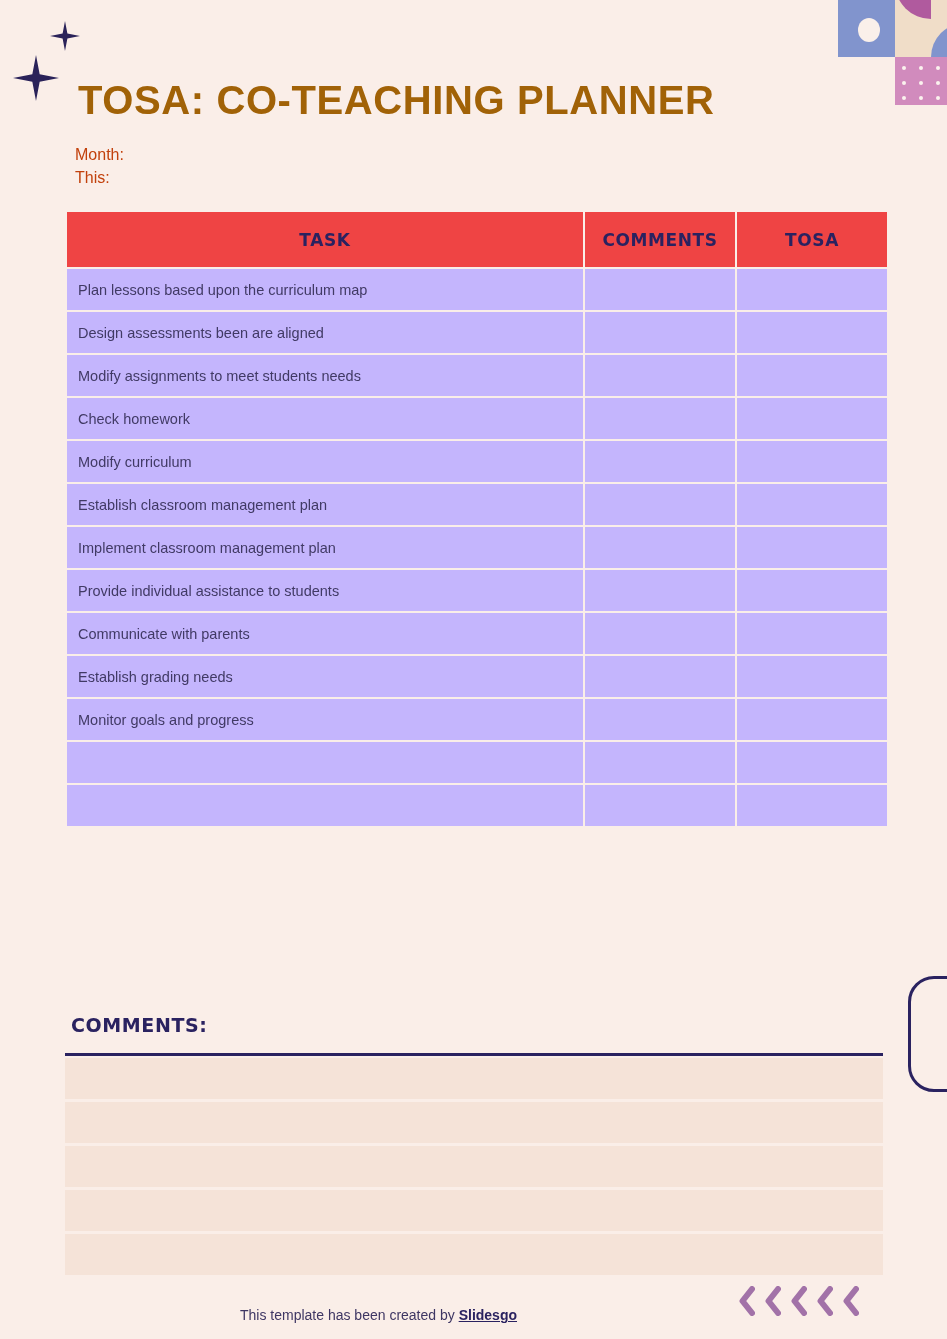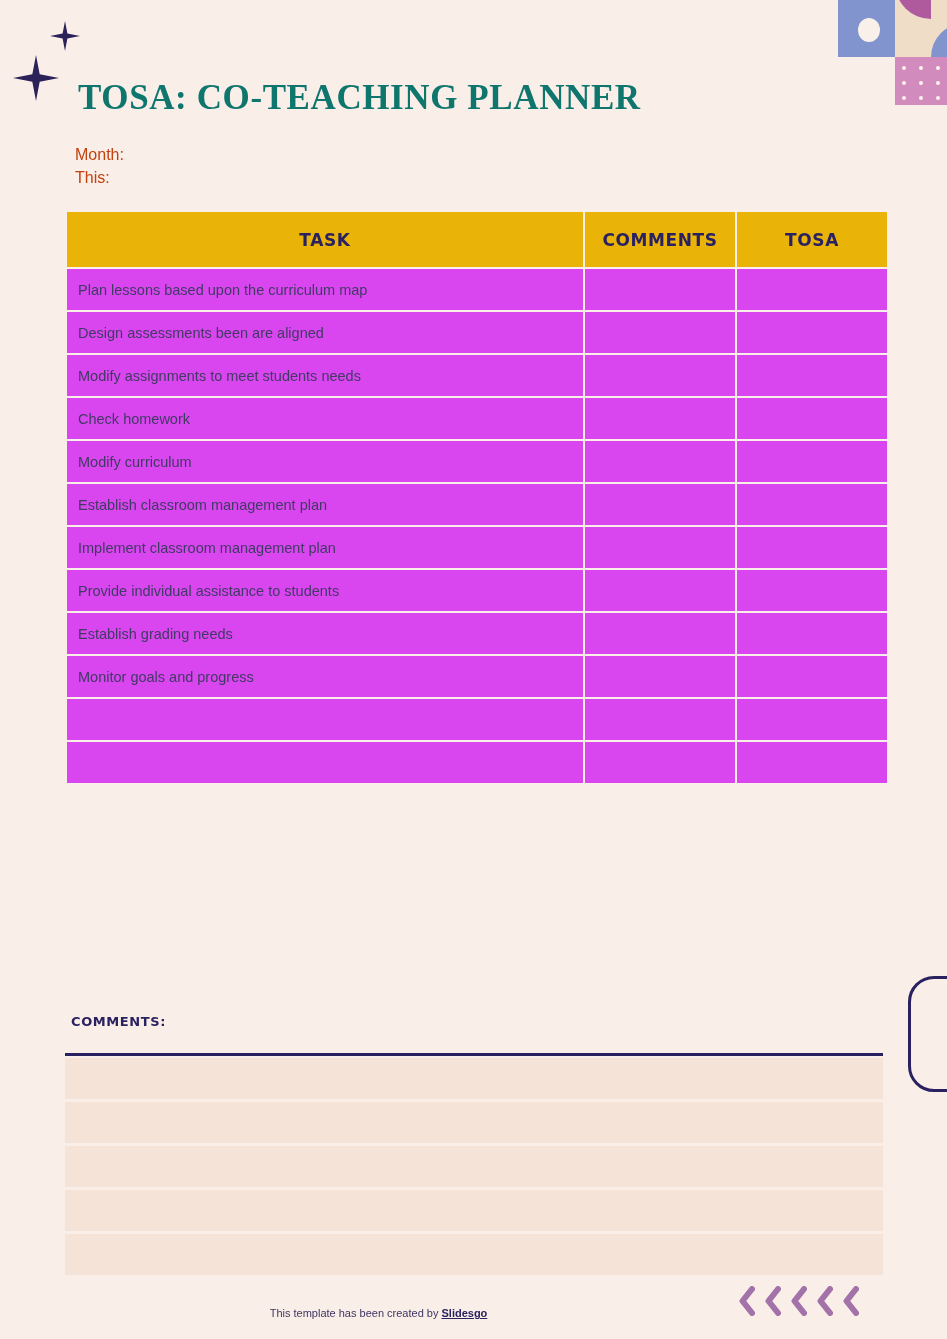--- a/index.html
+++ b/index.html
@@ -84,25 +84,25 @@
     left: 50px; top: 21px;
     width: 30px; height: 30px;
     clip-path: polygon(50% 0%, 58% 42%, 100% 50%, 58% 58%, 50% 100%, 42% 58%, 0% 50%, 42% 42%);
   }
 
   
   .page-title {
     position: absolute;
     left: 78px;
     top: 78px;
-    font-size: 35px;
+    font-size: 40px;
     font-weight: bold;
     letter-spacing: 0.6px;
-    color: #0f766e;
-    font-family: Liberation Serif, serif;
+    color: #a16207;
+    font-family: Liberation Sans, sans-serif;
     white-space: nowrap;
   }
   .meta-block {
     position: absolute;
     left: 75px;
     top: 143px;
     color: #c2410c;
     font-size: 16px;
     line-height: 23px;
   }
@@ -111,52 +111,52 @@
   .task-table {
     position: absolute;
     left: 65px;
     top: 210px;
     width: 818px;
     border-collapse: separate;
     border-spacing: 2px;
     table-layout: fixed;
   }
   .task-table th {
-    background: #eab308;
+    background: #ef4444;
     color: #2a2260;
     font-size: 17px;
     font-weight: bold;
     letter-spacing: 0.6px;
     height: 55px;
     font-family: "DejaVu Sans", sans-serif;
     text-align: center;
     padding: 0;
   }
   .task-table td {
-    background: #d946ef;
+    background: #c4b5fd;
     height: 41px;
     padding: 0 0 0 11px;
     color: #413a65;
     font-size: 14.5px;
     vertical-align: middle;
   }
   .task-table td.mark-cell {
     padding: 0;
   }
   col.c-task { width: 516px; }
   col.c-teacher { width: 150px; }
   col.c-tosa { width: 150px; }
 
   
   .comments-title {
     position: absolute;
     left: 71px;
     top: 1014px;
     color: #2a2260;
-    font-size: 13px;
+    font-size: 19px;
     font-weight: bold;
     letter-spacing: 0.6px;
     font-family: "DejaVu Sans", sans-serif;
   }
   .comments-rule {
     position: absolute;
     left: 65px;
     top: 1053px;
     width: 818px;
     height: 3px;
@@ -186,21 +186,21 @@
     box-sizing: border-box;
   }
 
   
   .footer-credit {
     position: absolute;
     left: 0;
     top: 1307px;
     width: 757px;
     text-align: center;
-    font-size: 11px;
+    font-size: 14px;
     color: #3e3663;
   }
   .footer-credit .brand {
     font-weight: bold;
     text-decoration: underline;
     color: #2a2260;
   }
   .chevrons {
     position: absolute;
     left: 738px;
@@ -295,20 +295,25 @@
         <td>Implement classroom management plan</td>
         <td class="mark-cell"></td>
         <td class="mark-cell"></td>
       </tr>
       <tr>
         <td>Provide individual assistance to students</td>
         <td class="mark-cell"></td>
         <td class="mark-cell"></td>
       </tr>
       <tr>
+        <td>Communicate with parents</td>
+        <td class="mark-cell"></td>
+        <td class="mark-cell"></td>
+      </tr>
+      <tr>
         <td>Establish grading needs</td>
         <td class="mark-cell"></td>
         <td class="mark-cell"></td>
       </tr>
       <tr>
         <td>Monitor goals and progress</td>
         <td class="mark-cell"></td>
         <td class="mark-cell"></td>
       </tr>
       <tr>

